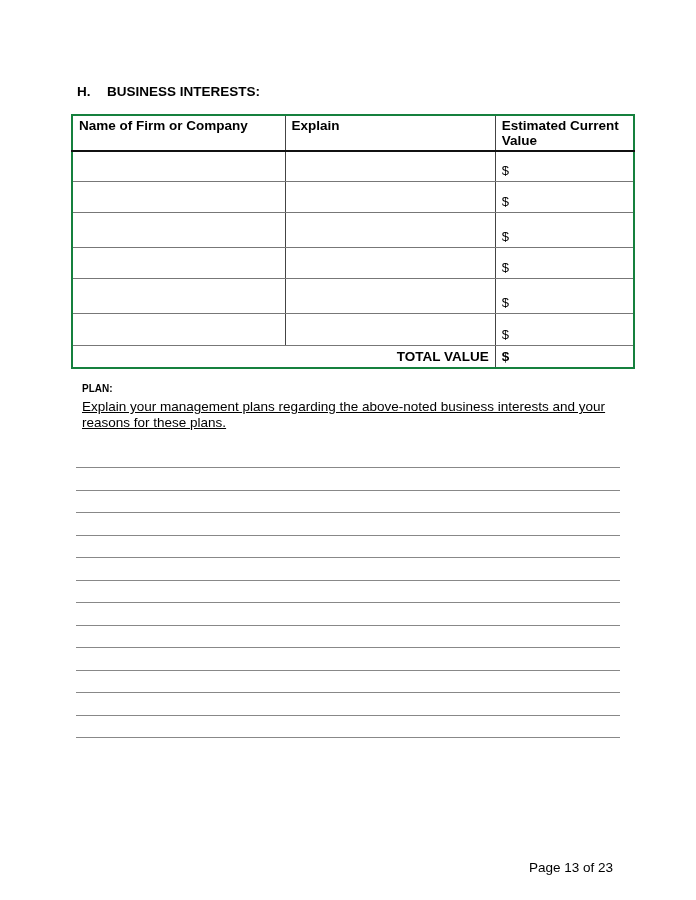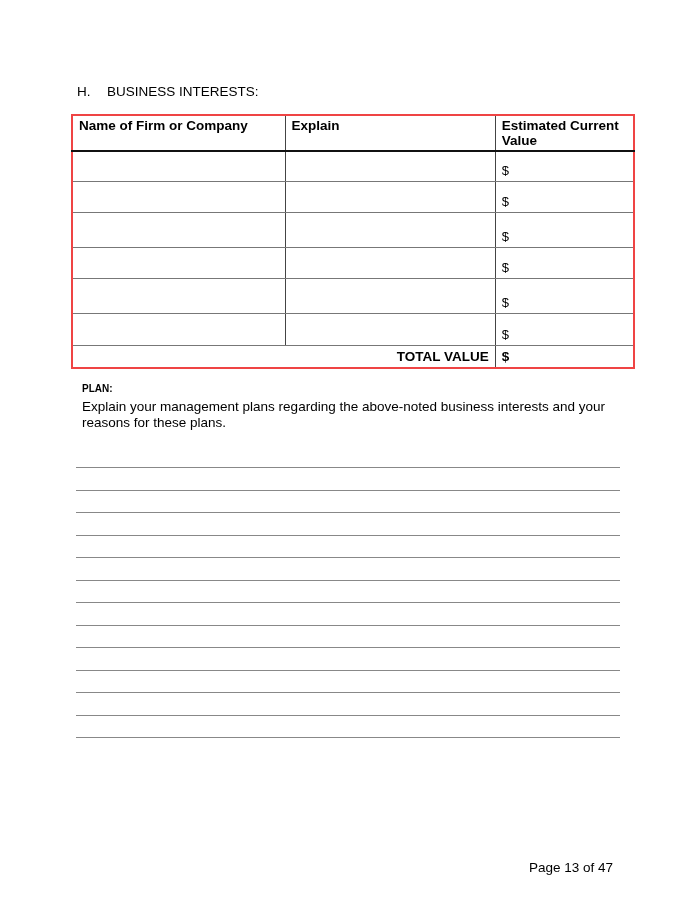--- a/index.html
+++ b/index.html
@@ -2,27 +2,27 @@
 <html><head>
   <meta charset="utf-8">
   <style>
     html, body { margin: 0; padding: 0; background: #ffffff; }
     body {
       width: 696px; height: 900px; position: relative; overflow: hidden;
       font-family: "Liberation Sans", sans-serif; color: #000;
     }
     .section-title {
       position: absolute; left: 77px; top: 84px;
-      font-size: 13.5px; font-weight: normal;
+      font-size: 13.5px; font-weight: bold;
     }
     .section-title .letter { display: inline-block; width: 30px; }
     table.biz {
       position: absolute; left: 71px; top: 114px;
       width: 564px; border-collapse: collapse;
-      border: 2px solid #ef4444;
+      border: 2px solid #15803d;
       font-size: 13.5px;
     }
     table.biz td, table.biz th {
       padding: 0; vertical-align: top; border-left: 1.5px solid #444; border-right: 1.5px solid #444;
     }
     table.biz th {
       text-align: left; font-weight: bold; height: 32px;
       border-bottom: 2px solid #111; padding: 2px 6px 0 6px; line-height: 15px;
     }
     table.biz td { border-top: 1px solid #777; border-bottom: 1px solid #777; }
@@ -36,21 +36,21 @@
     .total-label {
       text-align: right !important; font-weight: bold; padding-right: 6px !important;
       vertical-align: middle !important; font-size: 13.5px;
     }
     .total-dollar { font-weight: bold; padding-left: 6px !important; vertical-align: middle !important; }
     .plan-title {
       position: absolute; left: 82px; top: 383px; font-size: 10px; font-weight: bold;
     }
     .plan-desc {
       position: absolute; left: 82px; top: 399px; width: 545px;
-      font-size: 13.5px; line-height: 16px;
+      font-size: 13.5px; line-height: 16px; text-decoration: underline;
     }
     .lines { position: absolute; left: 76px; top: 467px; width: 544px; }
     .line {
       height: 0; border-top: 1.5px solid #888; margin-bottom: 21.5px;
     }
     .page-num {
       position: absolute; left: 529px; top: 860px; font-size: 13.5px;
     }
   </style>
 </head>
@@ -128,13 +128,13 @@
   <div class="line"></div>
   <div class="line"></div>
   <div class="line"></div>
   <div class="line"></div>
   <div class="line"></div>
   <div class="line"></div>
   <div class="line"></div>
   <div class="line"></div>
 </div>
 
-<div class="page-num">Page 13 of 47</div>
+<div class="page-num">Page 13 of 23</div>
 
 </body></html>

